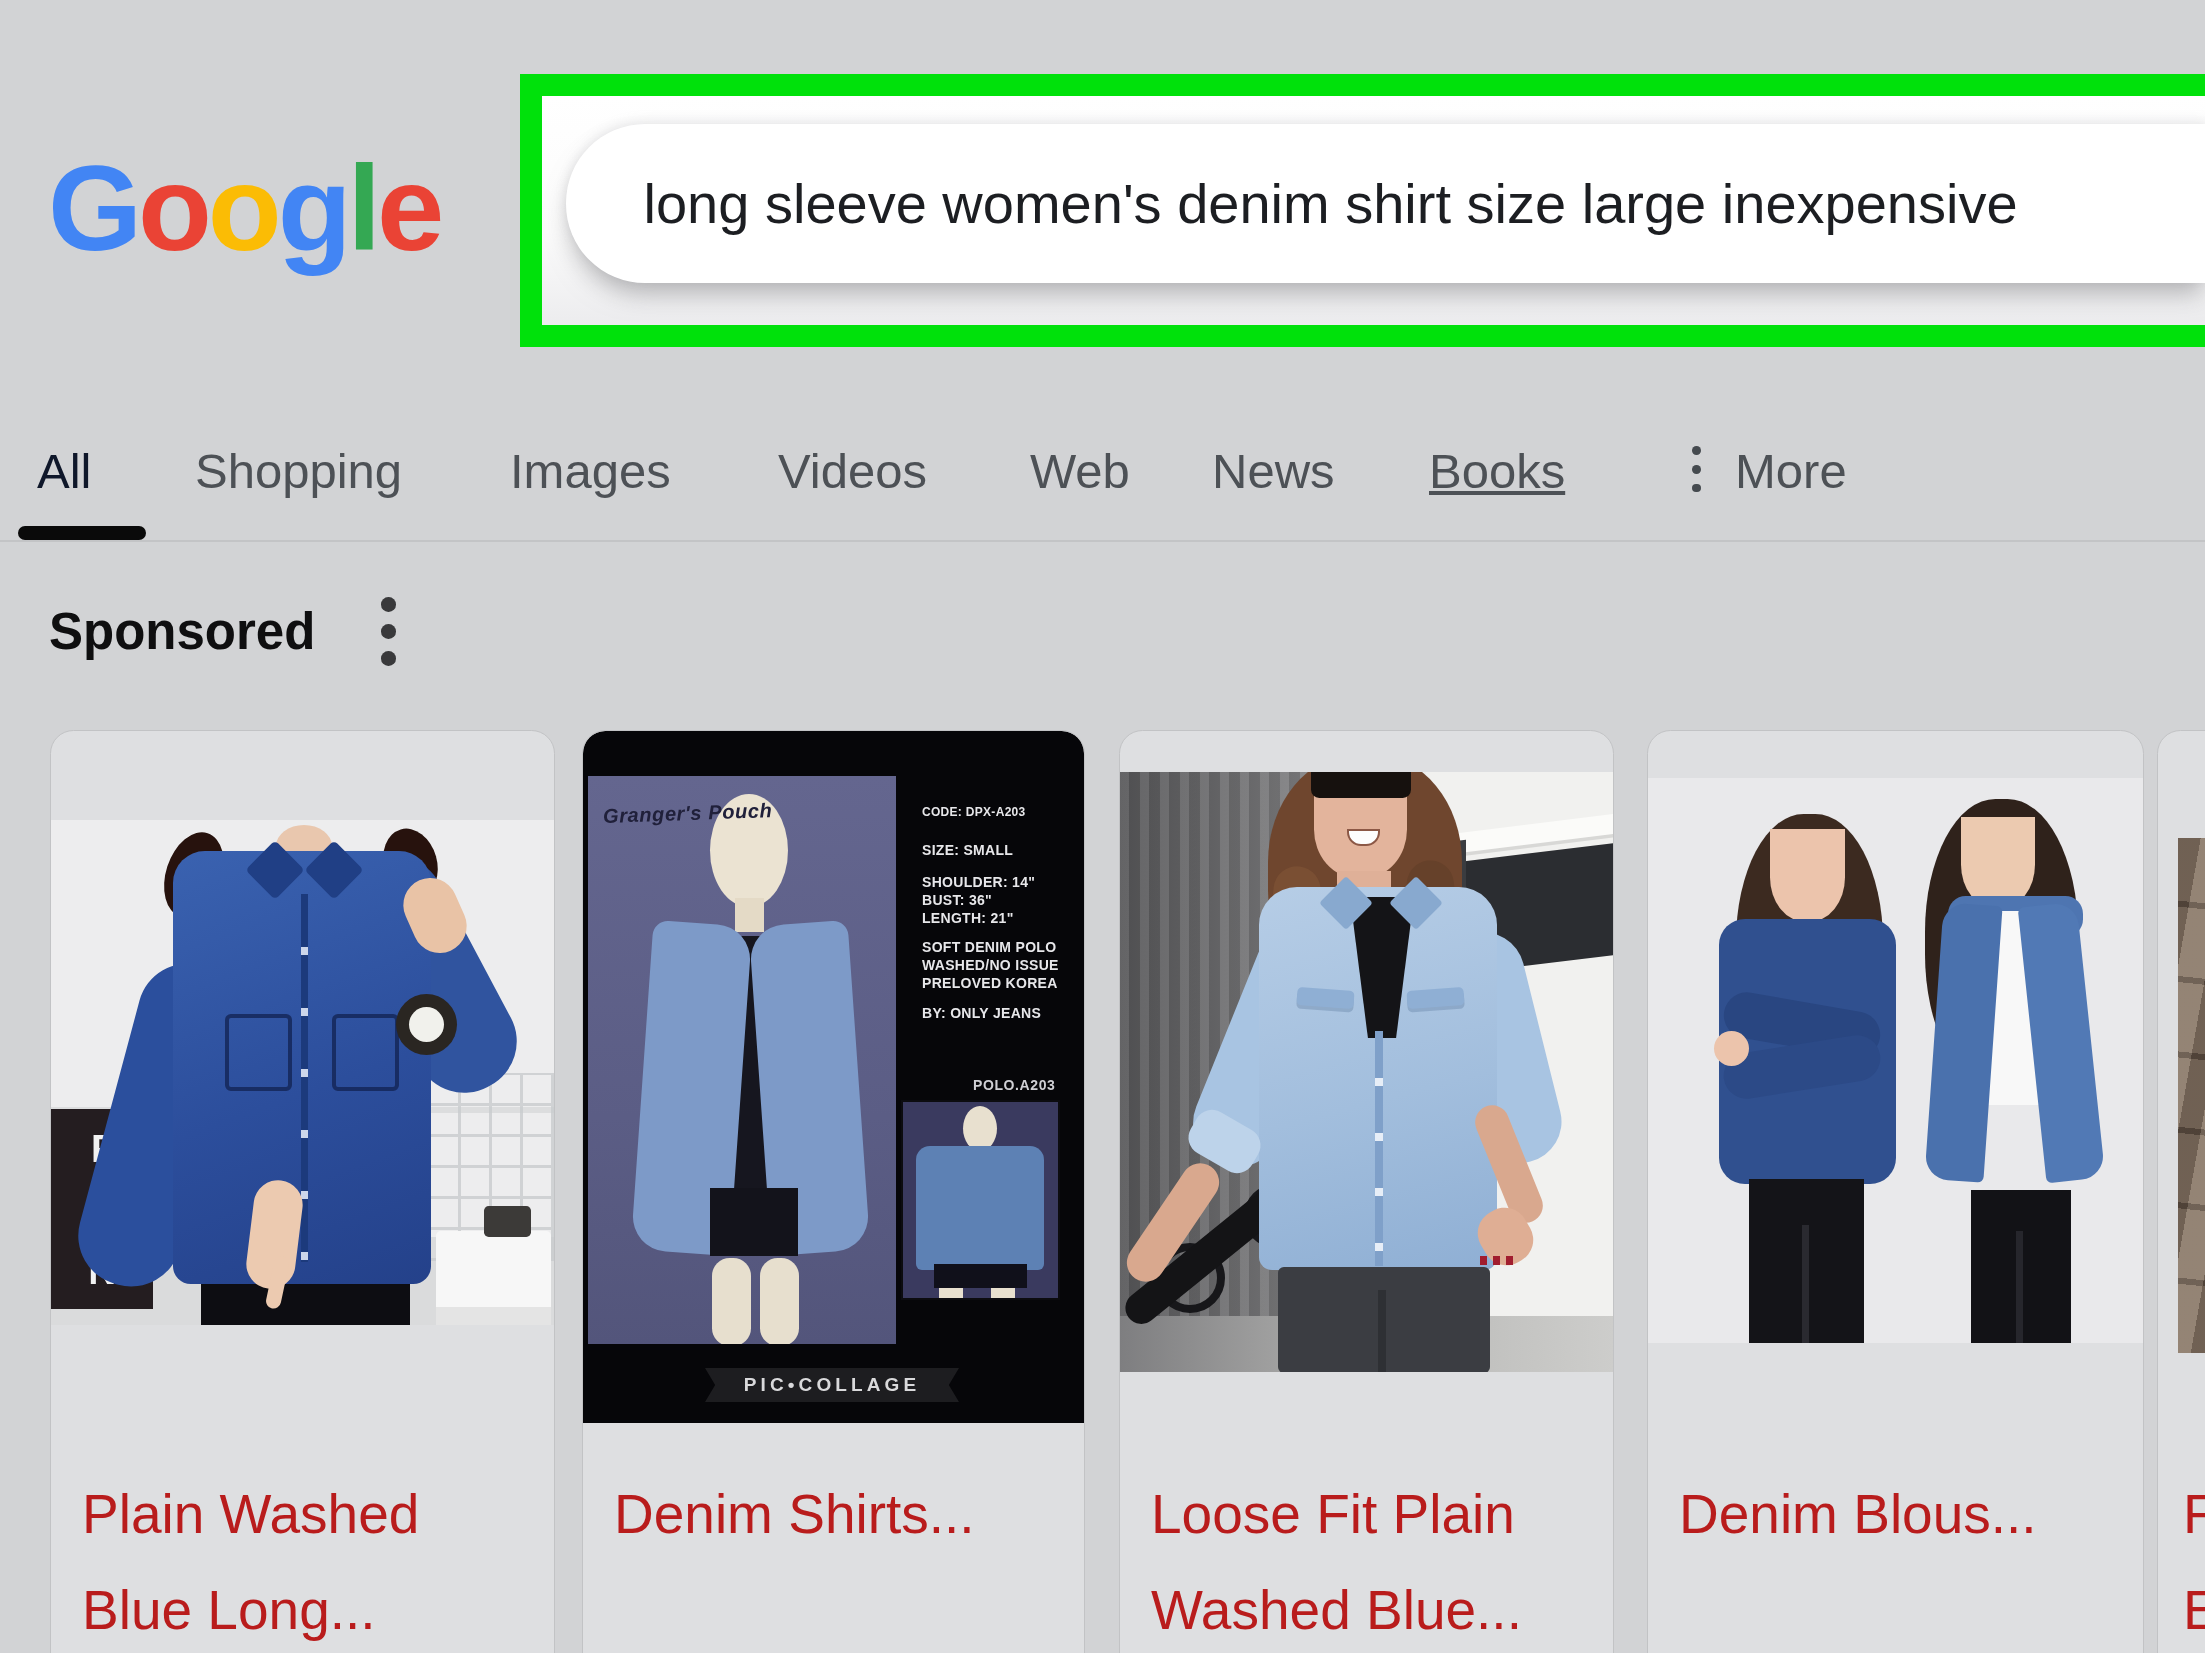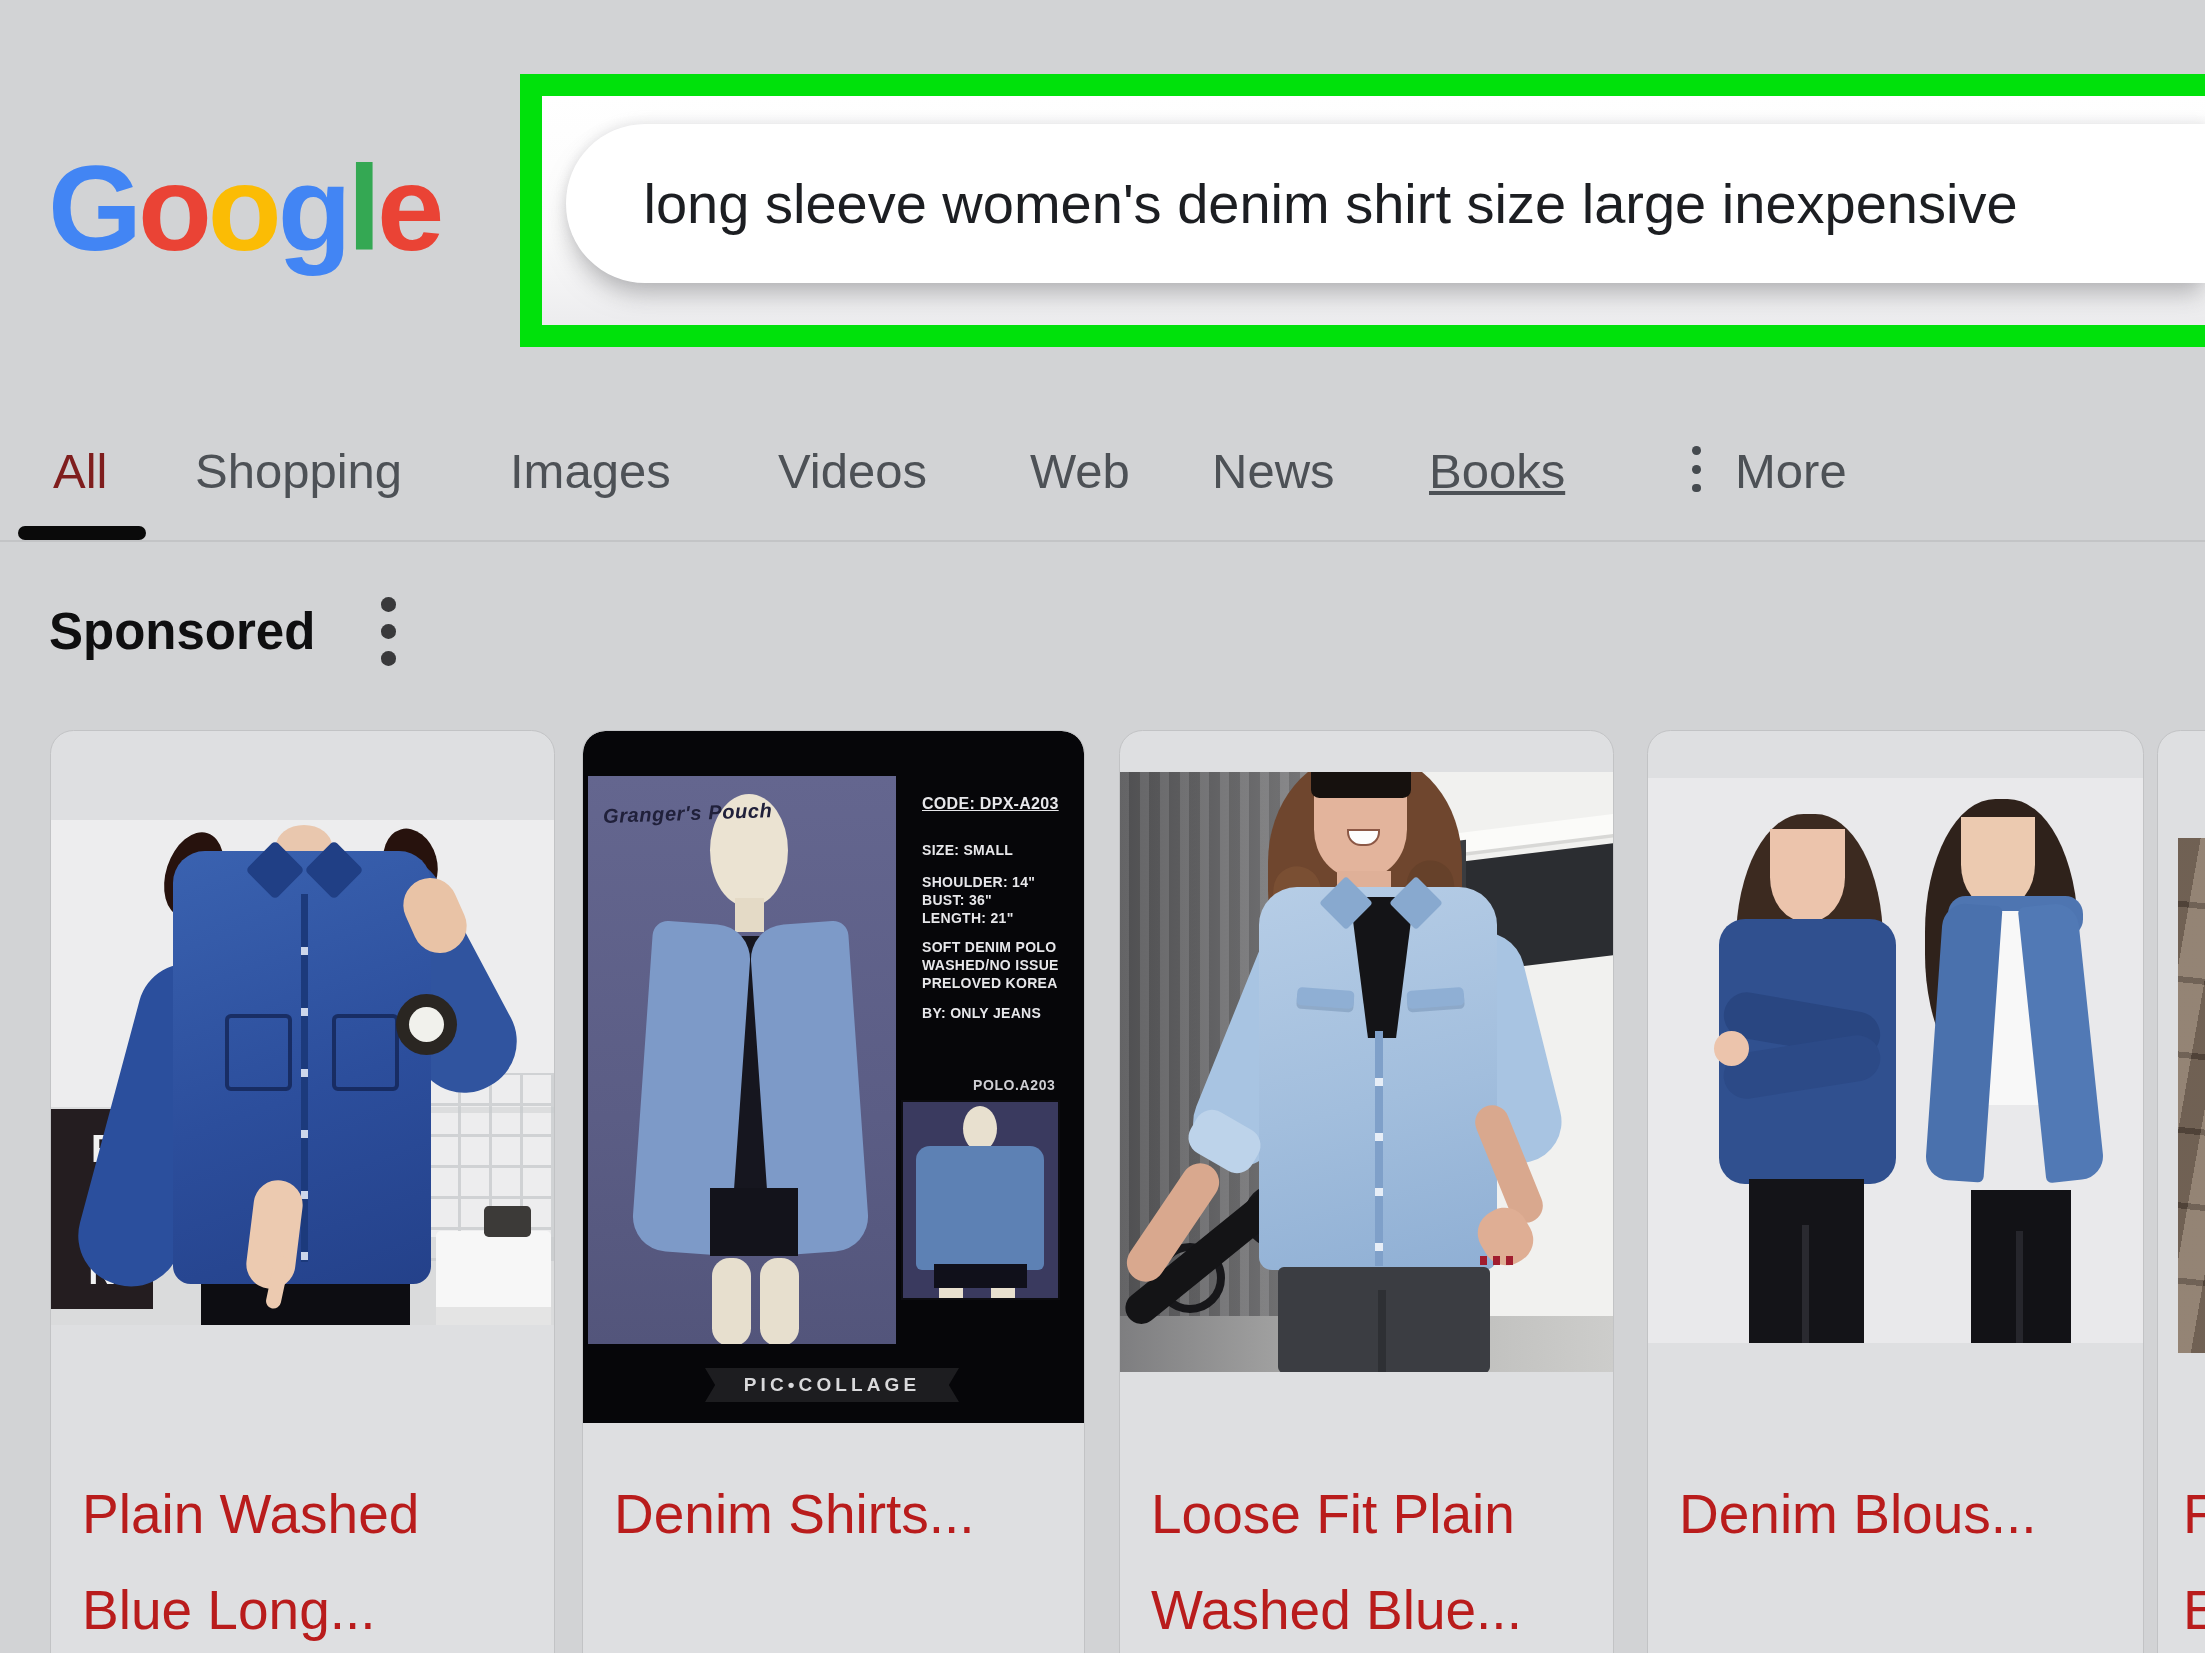--- a/index.html
+++ b/index.html
@@ -18,21 +18,21 @@
                 background:linear-gradient(180deg,#ffffff 0%,#fbfbfb 60%,#ececee 100%);}
   #search-pill{position:absolute;left:23.5px;top:28px;height:159px;right:-2.4px;
                background:#ffffff;border-radius:79px 0 0 79px;
                box-shadow:0 15.3px 25px -4.7px rgba(125,125,130,.55), 0 -3.5px 10.6px rgba(150,150,155,.18);
                display:flex;align-items:center;}
   #search-query{margin-left:78px;font-size:56px;color:#1c1e22;white-space:nowrap;
                 letter-spacing:0px;}
 
   
   .tab{position:absolute;top:443px;font-size:49px;color:#4d5156;white-space:nowrap;}
-  #tab-all{left:53px;color:#7f1d1d;}
+  #tab-all{left:37px;color:#0f172a;}
   #tab-shopping{left:195px;} #tab-images{left:510px;} #tab-videos{left:778px;}
   #tab-web{left:1030px;} #tab-news{left:1212px;} #tab-books{left:1429px;text-decoration:underline;}
   #tab-more{left:1735px;top:443px;}
   #all-underline{position:absolute;left:17.7px;top:526px;width:128px;height:14px;
                  background:#0a0a0a;border-radius:7px;}
   #tabs-divider{position:absolute;left:0;top:540px;width:2205px;height:1.8px;background:#c3c4c6;}
   #more-dots{position:absolute;left:1692px;top:446px;width:9.4px;height:65px;}
   #more-dots i{display:block;width:8.8px;height:8.8px;border-radius:50%;background:#454a4f;
                margin:0 0 10px 0;}
 
@@ -120,21 +120,21 @@
   .c2-shirt-r{position:absolute;left:172px;top:147px;width:99px;height:330px;background:#7d9ac8;
               border-radius:35px 15.3px 35px 8.2px;transform:rotate(-4deg);}
   .c2-tank{position:absolute;left:134px;top:160px;width:61px;height:259px;background:#16161f;}
   .c2-shorts{position:absolute;left:122px;top:412px;width:88px;height:68px;background:#13131b;}
   .c2-leg1{position:absolute;left:124px;top:482px;width:39px;height:88px;background:#e7dfce;
            border-radius:17.7px;}
   .c2-leg2{position:absolute;left:172px;top:482px;width:39px;height:88px;background:#e7dfce;
            border-radius:17.7px;}
   .c2-col{position:absolute;left:339px;width:158px;color:#e7e7ea;font-weight:700;font-size:14px;
           letter-spacing:0.3px;white-space:nowrap;}
-  .c2-code{top:64px;font-size:16px;text-decoration:underline;}
+  .c2-code{top:74px;font-size:12px;}
   .c2-size{top:111px;}
   .c2-meas{top:142px;line-height:18px;}
   .c2-desc{top:207px;line-height:18px;}
   .c2-by{top:274px;}
   .c2-photolabel{position:absolute;left:390px;top:346px;font-size:14px;color:#cfcfd4;
                  font-weight:700;letter-spacing:0.6px;}
   .c2-inset{position:absolute;left:318px;top:369px;width:159px;height:200px;background:#3a3a5f;
             overflow:hidden;border:2.4px solid #0c0c10;box-sizing:border-box;}
   .c2i-head{position:absolute;left:60px;top:3.5px;width:34px;height:45px;background:#e8e0cf;
             border-radius:50%;}

